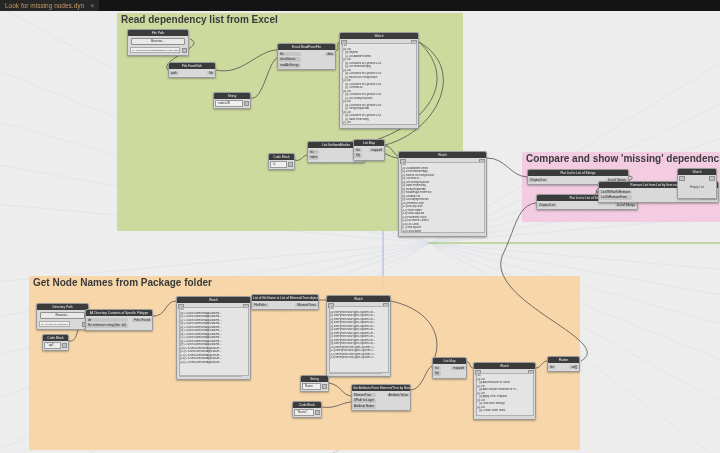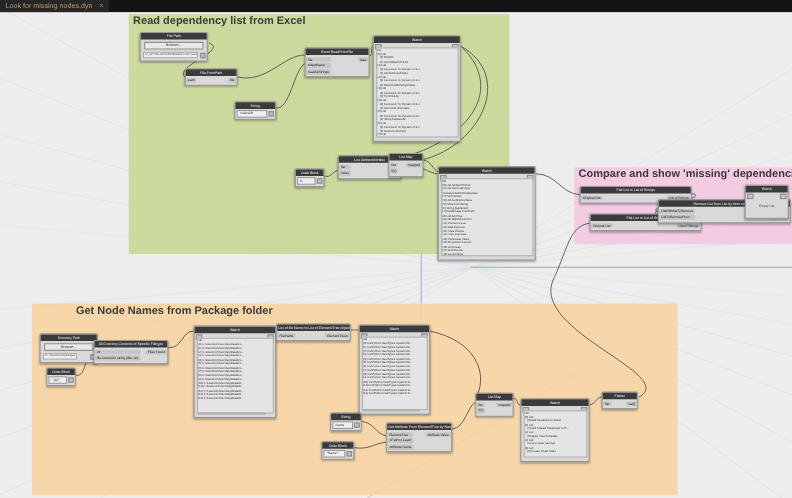--- a/index.html
+++ b/index.html
@@ -104,21 +104,21 @@
     <line x1="383" y1="228" x2="383" y2="291" stroke="#7b8fd4" stroke-width="0.9" opacity="0.7"></line>
     <line x1="428" y1="243" x2="720" y2="243" stroke="#84b840" stroke-width="1" opacity="0.85"></line>
   </svg>
 
   <div class="group" id="g-green" style="background:rgba(198,214,140,0.82);">
     <div class="gtitle">Read dependency list from Excel</div>
   </div>
   <div class="group" id="g-pink" style="background:rgba(244,198,222,0.85);">
     <div class="gtitle">Compare and show 'missing' dependencies...</div>
   </div>
-  <div class="group" id="g-orange" style="background:rgba(248,210,156,0.85);padding-left:36px;">
+  <div class="group" id="g-orange" style="background:rgba(248,210,156,0.85);">
     <div class="gtitle">Get Node Names from Package folder</div>
   </div>
 
   <svg class="layer" id="wires" width="720" height="453" viewBox="0 0 720 453">
     <g fill="none" stroke="#4a4a4a" stroke-width="0.9" opacity="0.85">
       <path d="M190,39 C208,46 158,60 168,70"></path>
       <path d="M216,70 C242,76 258,50 277,50"></path>
       <path d="M251,98 C263,101 268,62 277,58"></path>
       <path d="M336,50 C340,52 336,43 339,42"></path>
       <path d="M419,42 C468,70 436,132 385,145"></path>

